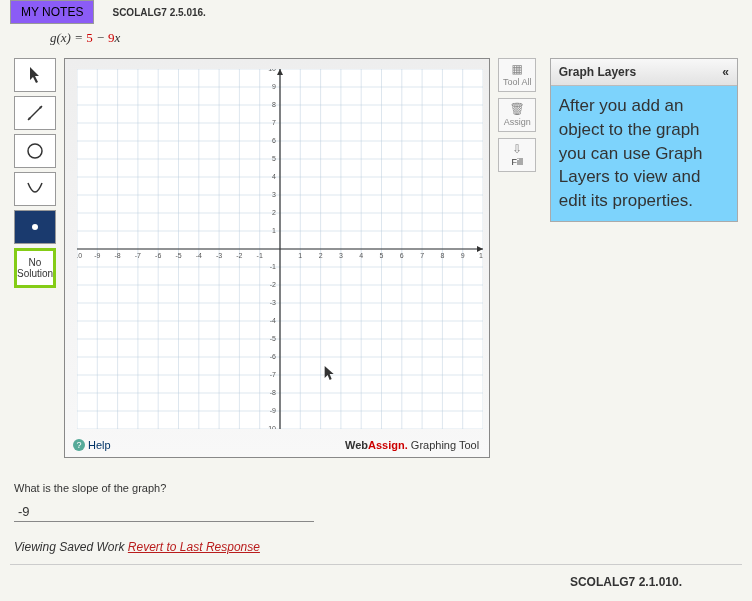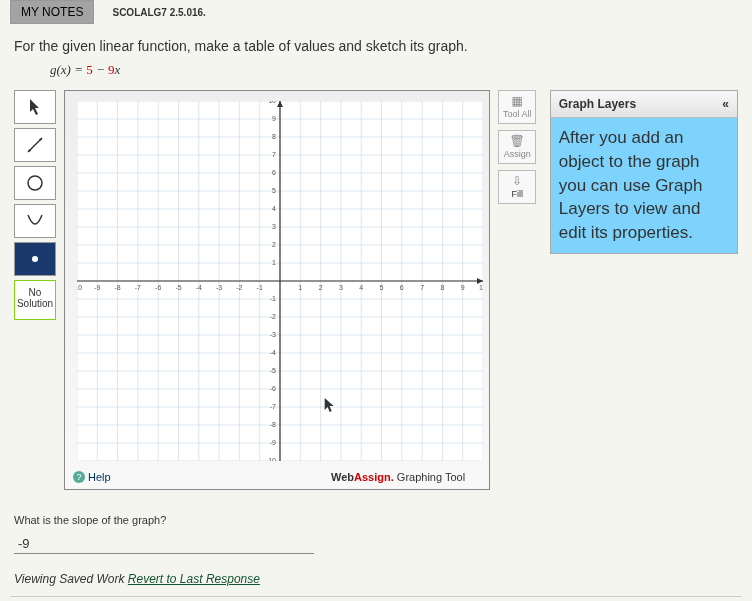--- a/index.html
+++ b/index.html
@@ -1,57 +1,56 @@
 <!DOCTYPE html>
 <html><head>
 <meta charset="utf-8">
 <style>
   * { box-sizing: border-box; margin: 0; padding: 0; }
   body { font-family: Arial, sans-serif; font-size: 13px; background: #f5f5f0; color: #333; width: 752px; }
   .page { padding: 0 10px; }
   .topbar { display: flex; align-items: center; gap: 8px; padding: 0 0 6px; }
-  .tab-btn { border: 1px solid #999; background: #a3a3a3; padding: 4px 10px; font-size: 12px; }
+  .tab-btn { border: 1px solid #999; background: #8b5cf6; padding: 4px 10px; font-size: 12px; }
   .ref { font-weight: bold; font-size: 10px; padding-left: 10px; }
   .prompt { padding: 8px 4px; font-size: 14px; }
   .fn { padding: 0 4px 12px 40px; font-style: italic; font-family: 'Times New Roman', serif; }
   .fn .num { color: #c00; font-style: normal; }
   .workarea { display: flex; gap: 8px; align-items: flex-start; padding: 0 4px; }
   .toolcol { display: flex; flex-direction: column; gap: 4px; }
   .toolbtn { width: 42px; height: 34px; border: 1px solid #999; background: #fff; display: flex; align-items: center; justify-content: center; font-size: 11px; }
   .toolbtn.sel { background: #1a3a6e; color: #fff; }
-  .nosol { width: 42px; height: 40px; border: 1px solid #84cc16; background: #fff; font-size: 10px; text-align: center; line-height: 1.1; padding-top: 6px; }
+  .nosol { width: 42px; height: 40px; border: 3px solid #84cc16; background: #fff; font-size: 10px; text-align: center; line-height: 1.1; padding-top: 6px; }
   .graphbox { width: 430px; height: 400px; border: 1px solid #888; background: linear-gradient(#eee,#f8f8f8); position: relative; padding: 6px; }
   .grid { position: absolute; left: 12px; top: 10px; width: 406px; height: 360px; background: #fff; }
   .grid svg { width: 100%; height: 100%; }
   .help { position: absolute; left: 8px; bottom: 6px; font-size: 11px; color: #036; display: flex; align-items: center; gap: 3px; }
   .help-icon { width: 12px; height: 12px; border-radius: 50%; background: #5a9; color: #fff; display: inline-flex; align-items: center; justify-content: center; font-size: 9px; }
-  .brand { position: absolute; right: 24px; bottom: 6px; font-size: 11px; }
+  .brand { position: absolute; right: 10px; bottom: 6px; font-size: 11px; }
   .brand .wa { color: #c00; font-weight: bold; }
   .sidecol { display: flex; flex-direction: column; gap: 6px; width: 44px; }
   .sidebtn { width: 38px; height: 34px; border: 1px solid #bbb; background: #f8f8f8; font-size: 9px; color: #888; text-align: center; padding-top: 18px; position: relative; }
   .sidebtn .ic { position: absolute; top: 3px; left: 50%; transform: translateX(-50%); font-size: 12px; color: #888; }
   .layerspanel { width: 190px; border: 1px solid #aaa; background: #7dd3fc; }
   .layerhdr { display: flex; justify-content: space-between; align-items: center; padding: 6px 8px; background: linear-gradient(#f8f8f8,#e2e2e2); border-bottom: 1px solid #bbb; font-weight: bold; font-size: 12px; }
   .layerbody { padding: 8px; font-size: 17px; color: #333; line-height: 1.4; }
   .q2 { padding: 24px 4px 4px; font-size: 11px; }
   .answer { margin: 4px 4px 0; width: 300px; border-bottom: 1px solid #888; padding: 2px 4px; font-size: 13px; }
   .footer { padding: 18px 4px 4px; font-size: 12px; font-style: italic; color: #333; }
-  .footer a { color: #14532d; text-decoration: underline; }
+  .footer a { color: #b91c1c; text-decoration: underline; }
   .bottomref { text-align: right; padding: 10px 60px 0 0; font-size: 12px; font-weight: bold; color: #333; border-top: 1px solid #ccc; margin-top: 6px; }
 </style>
 </head>
 <body>
 
 <div class="page">
   <div class="topbar">
     <button class="tab-btn">MY NOTES</button>
     <span class="ref">SCOLALG7 2.5.016.</span>
   </div>
 
-  <div class="prompt">For the given linear function, make a table of values and sketch its graph.</div>
   <div class="fn">
     <span>g(x) = </span><span class="num">5</span><span> − </span><span class="num">9</span><span>x</span>
   </div>
 
   <div class="workarea">
     <div class="toolcol">
       <div class="toolbtn">
           <svg width="14" height="18" viewBox="0 0 14 18">
             <path d="M2 1 L2 14 L5 11 L8 17 L10 16 L7 10 L11 10 Z" fill="#333"></path>
           </svg>

